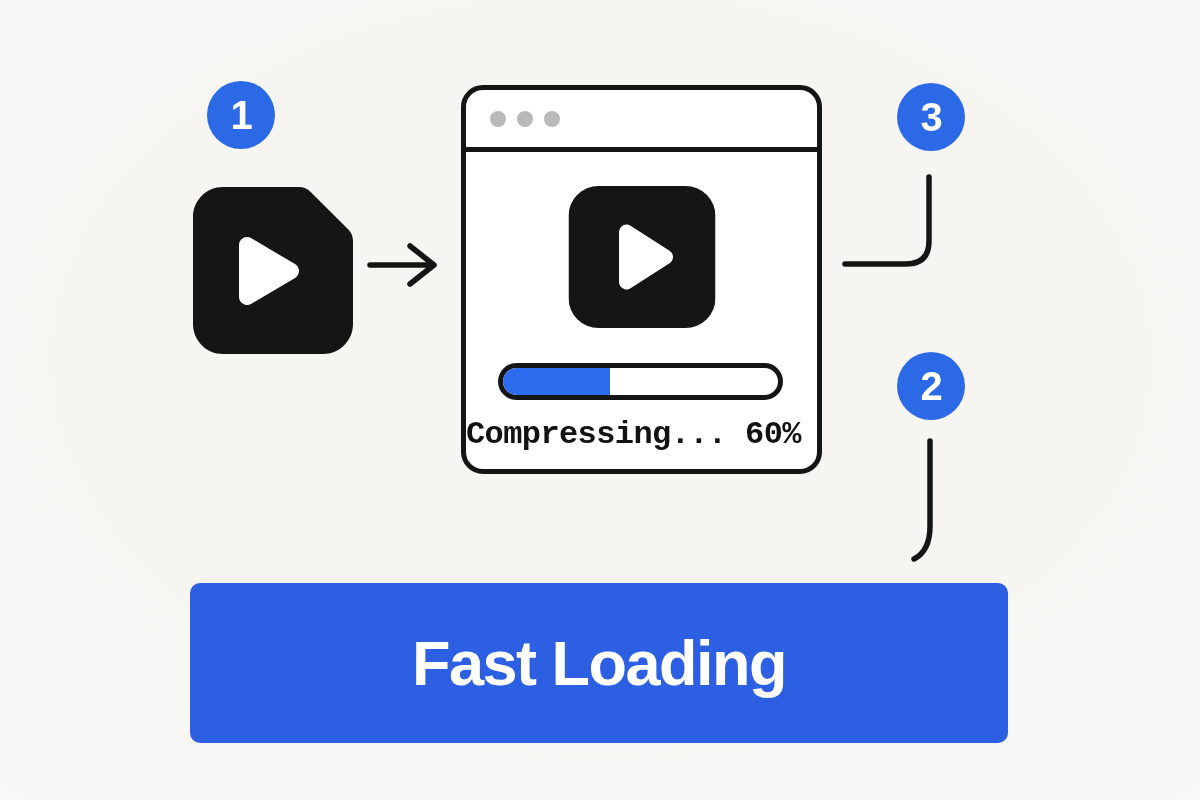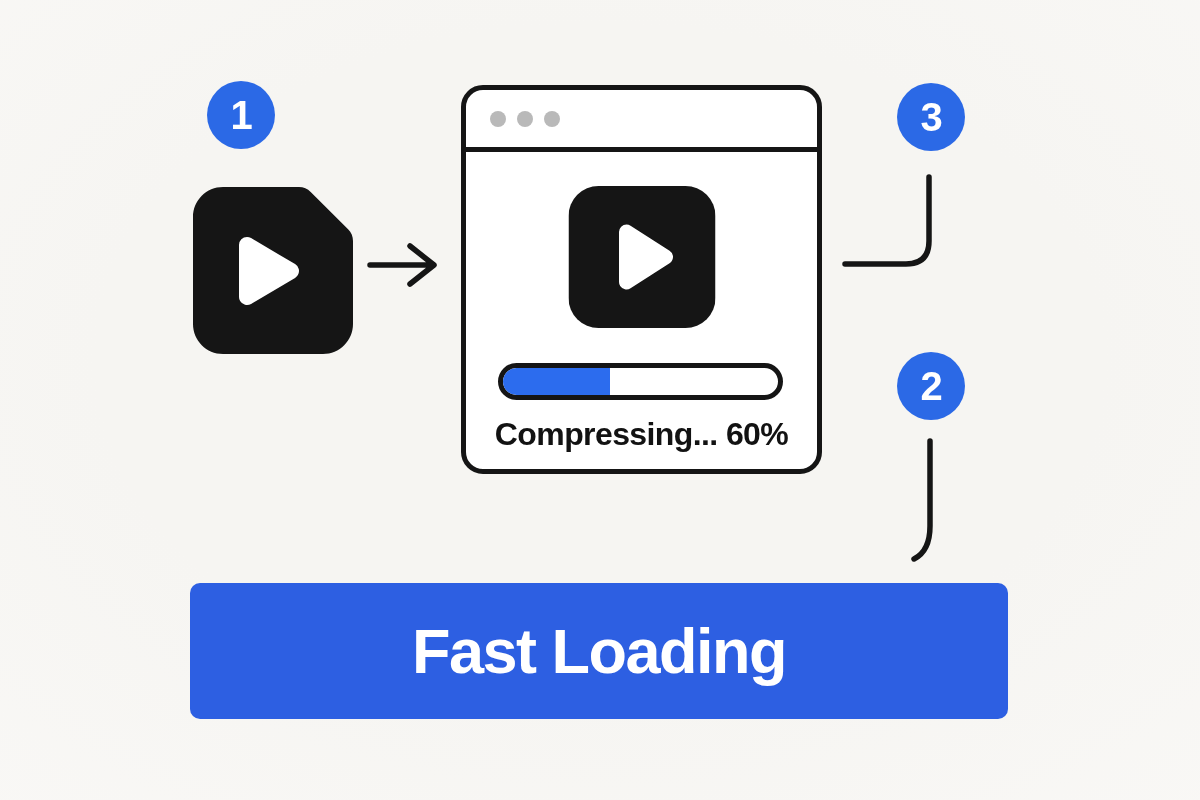--- a/index.html
+++ b/index.html
@@ -98,34 +98,34 @@
     top: 0;
     bottom: 0;
     background: #2c6cee;
     border-radius: 12px 0 0 12px;
   }
   .progress-label {
     position: absolute;
     left: 0;
     top: 264px;
     width: 100%;
-    text-align: center;
     font-size: 32px;
     font-weight: bold;
     letter-spacing: -0.6px;
     color: #121212;
+    font-family: Liberation Mono, monospace;
   }
 
   
   .cta {
     position: absolute;
     left: 190px;
     top: 583px;
     width: 818px;
-    height: 136px;
+    height: 160px;
     border-radius: 10px;
     background: #2d5fe2;
     display: flex;
     align-items: center;
     justify-content: center;
     color: #ffffff;
     font-size: 63px;
     font-weight: bold;
     letter-spacing: -1.5px;
   }

